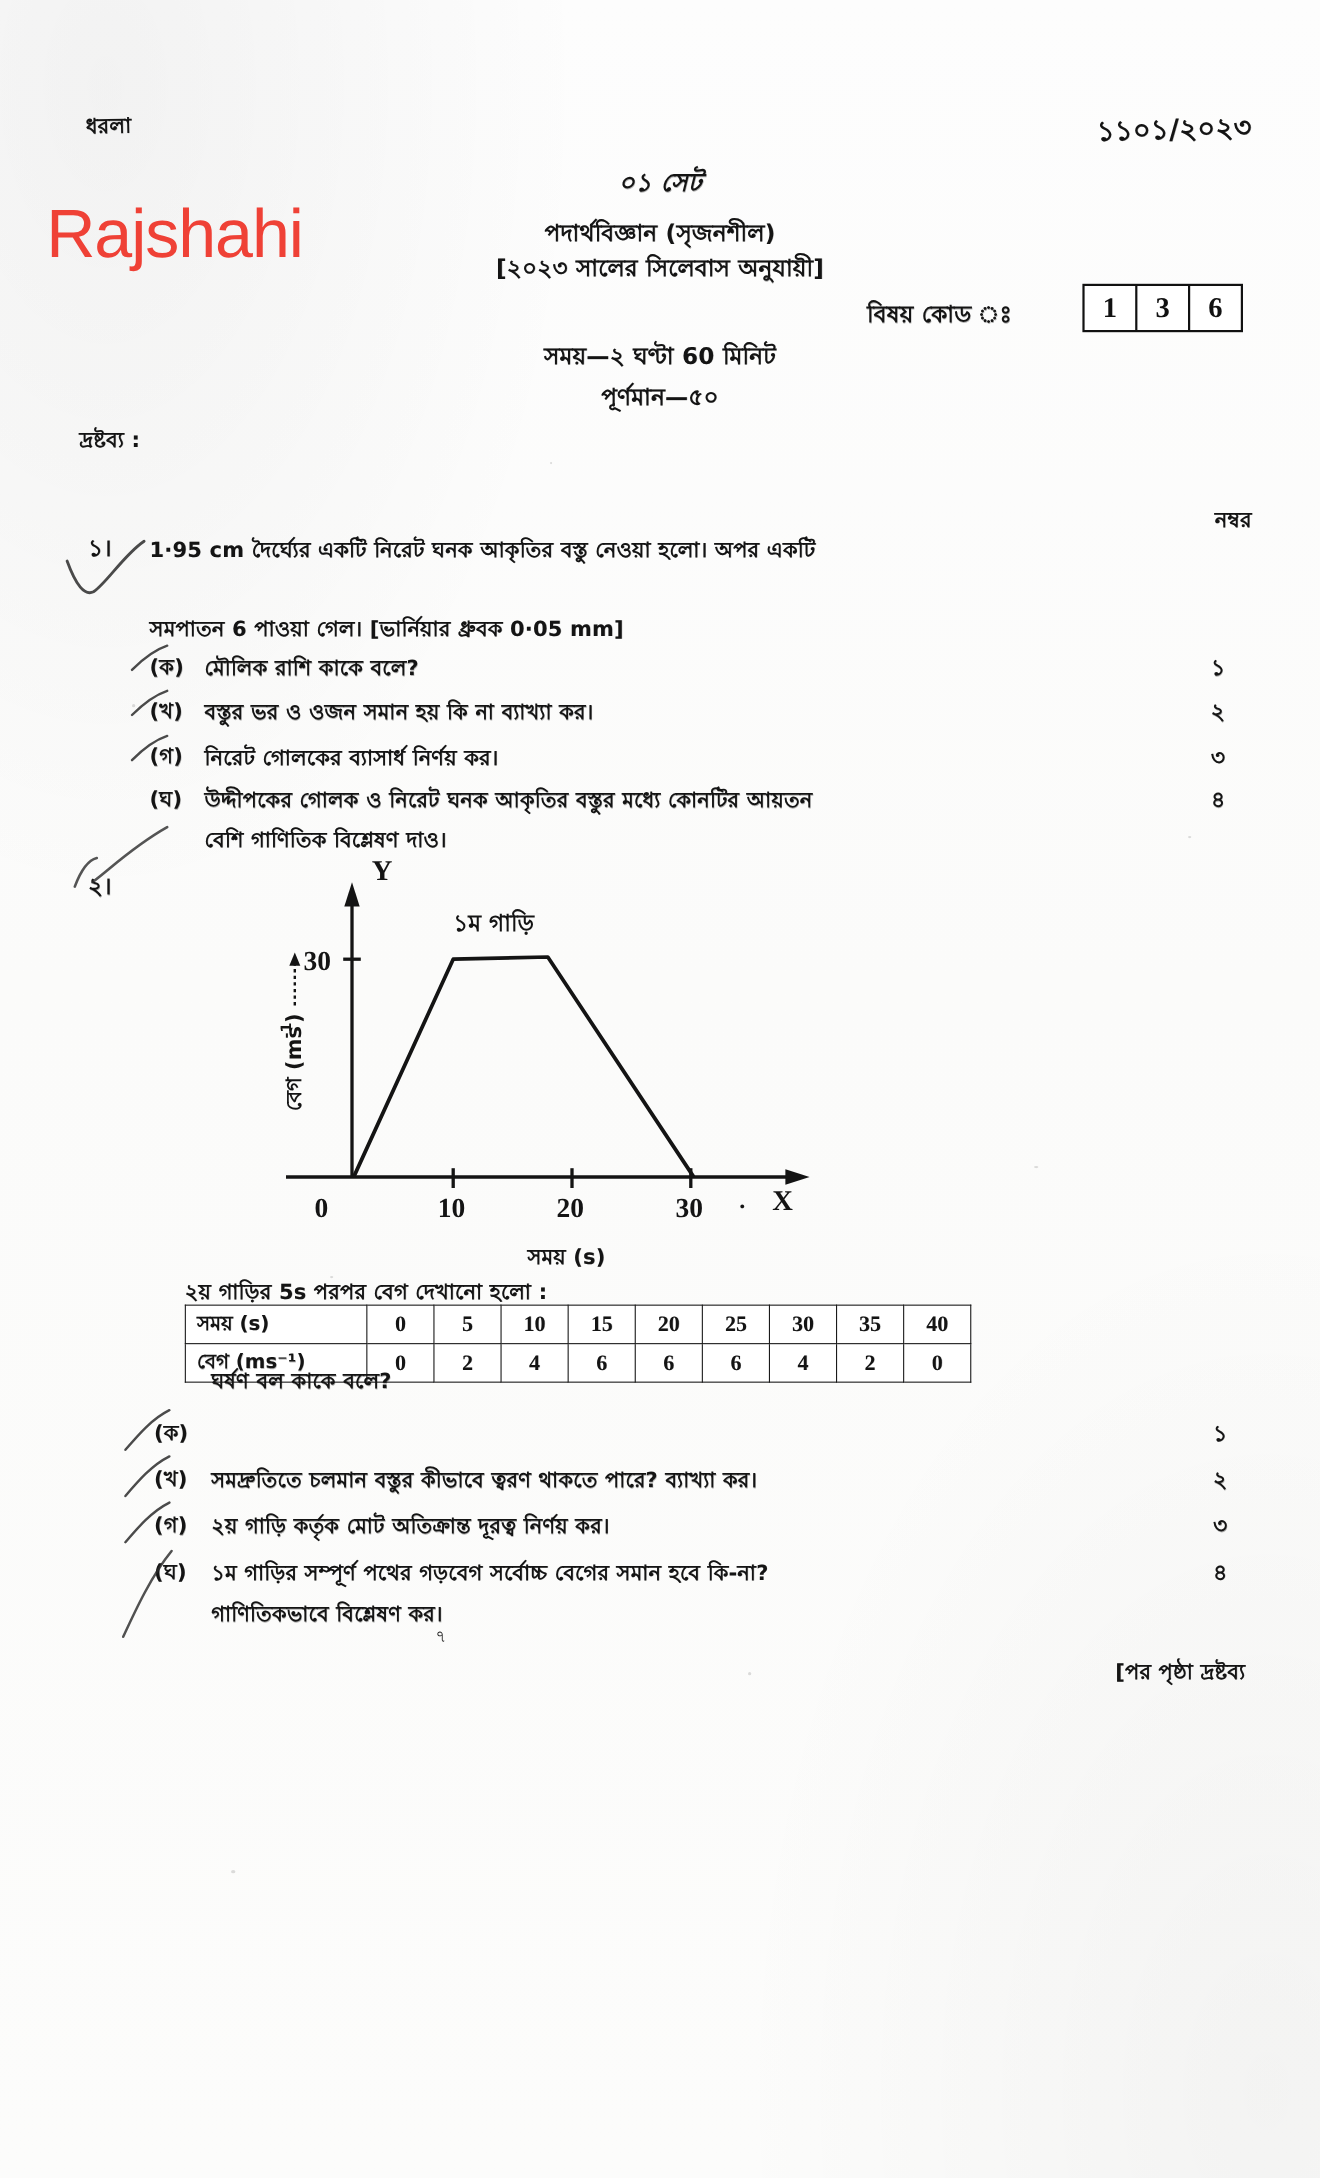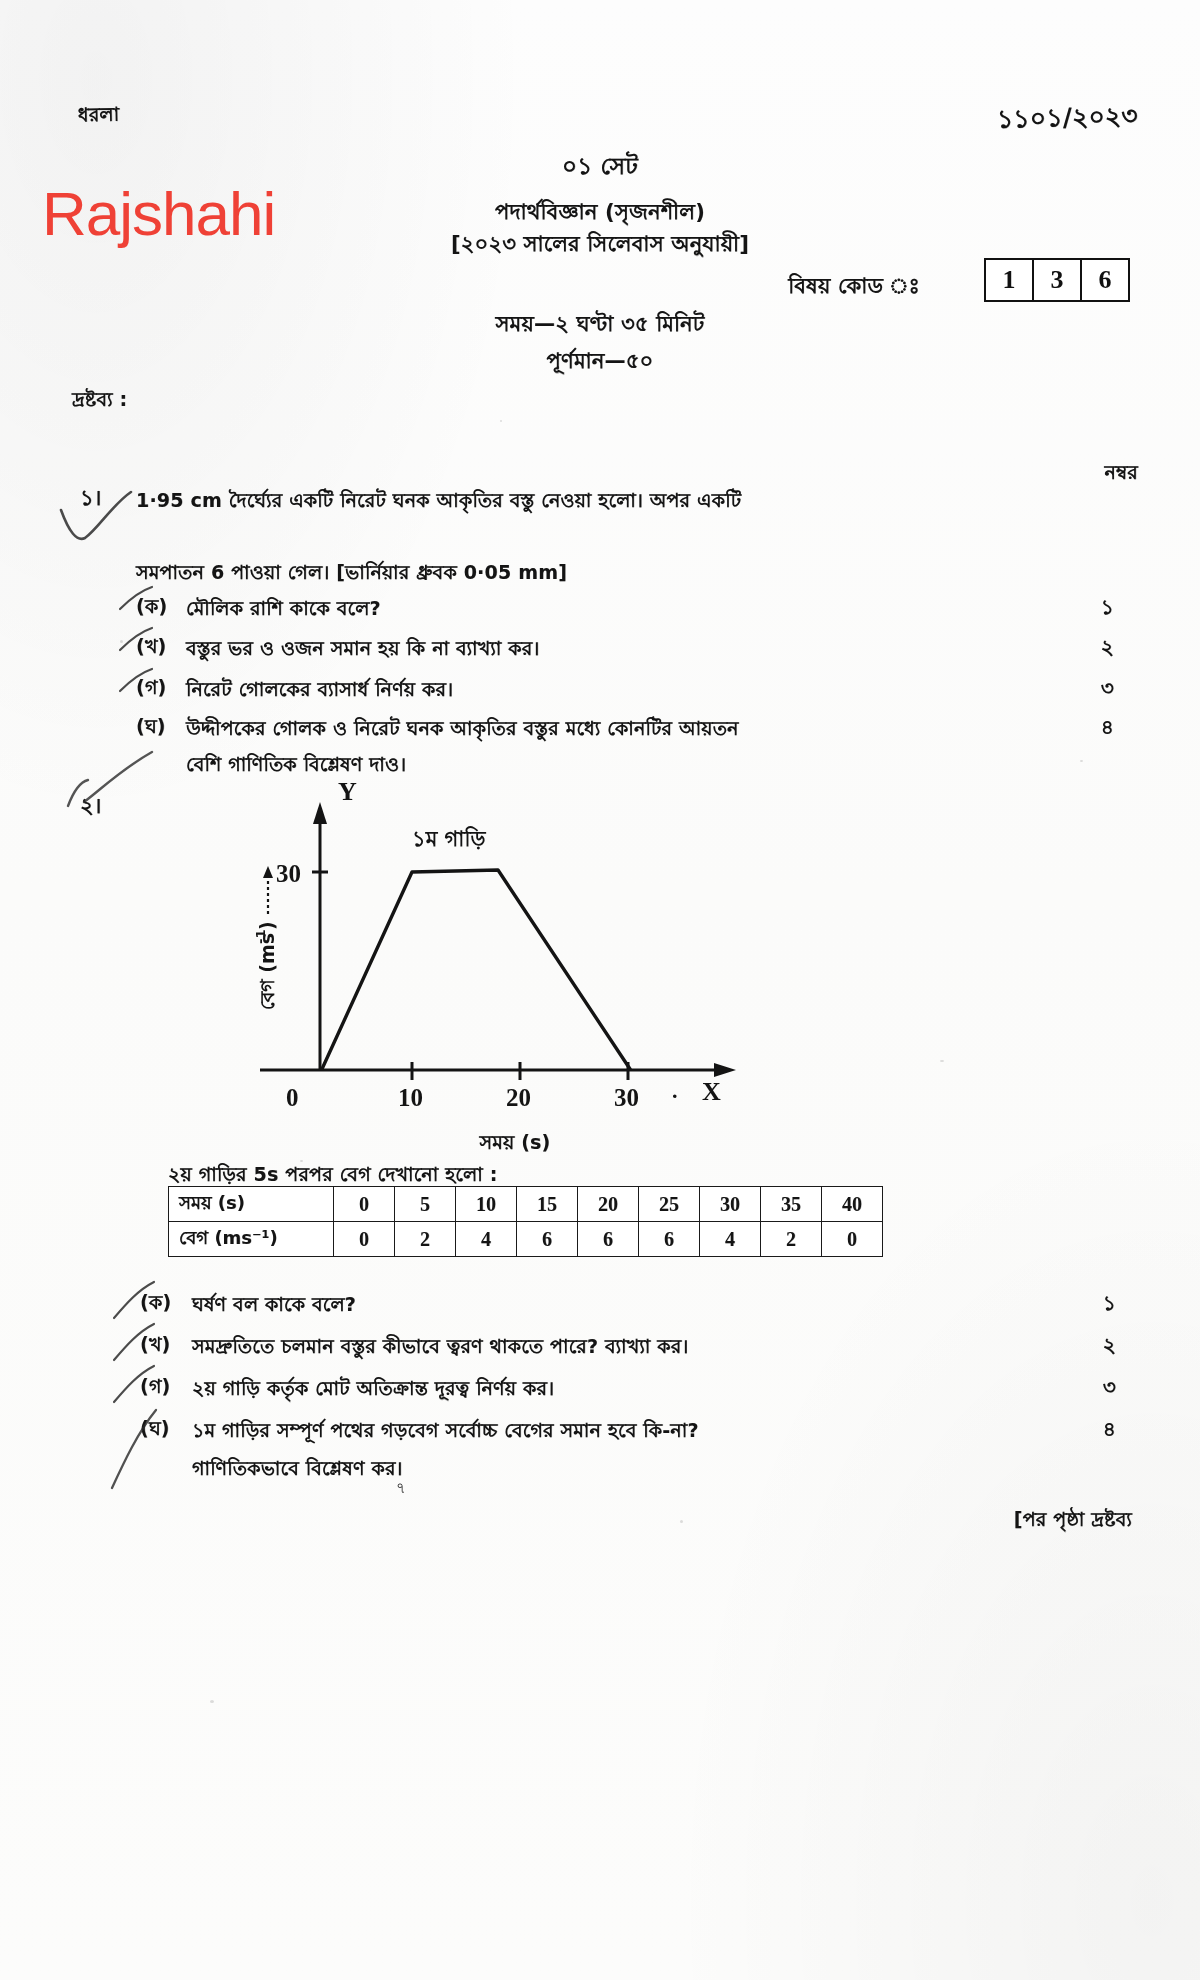--- a/index.html
+++ b/index.html
@@ -55,21 +55,21 @@
   #watermark {
     left: 42px; top: 178px;
     font-family: "Liberation Sans", sans-serif;
     font-size: 62px;
     font-weight: 400;
     color: #ef4136;
     letter-spacing: -1px;
     z-index: 6;
   }
 
-  #set-line   { left: 0; top: 148px;  width: 1200px; font-size: 23px; }
+  #set-line   { left: 0; top: 148px;  width: 1200px; font-size: 23px; font-style: italic; }
   #subj-line  { left: 0; top: 196px;  width: 1200px; font-size: 21px; }
   #syll-line  { left: 0; top: 228px;  width: 1200px; font-size: 21px; }
 
   #subjcode-label { right: 280px; top: 270px; font-size: 21px; }
   #codebox {
     position: absolute;
     right: 70px; top: 258px;
     display: flex;
     border: 2.5px solid #111;
     background: #fff;
@@ -156,21 +156,21 @@
   #datatable td.rowhdr {
     width: 148px;
     text-align: left;
     padding-left: 10px;
     font-size: 18px;
   }
   #datatable td.val { width: 48px; font-family: "Liberation Serif", serif; font-size: 20px; }
 
   
   #q2a-lbl  { left: 140px; top: 1288px; }
-  #q2a-txt  { left: 192px; top: 1288px; }
+  #q2a-txt  { left: 192px; top: 1240px; }
   #q2a-mk   { right: 84px; top: 1288px; }
 
   #q2b-lbl  { left: 140px; top: 1330px; }
   #q2b-txt  { left: 192px; top: 1330px; }
   #q2b-mk   { right: 84px; top: 1330px; }
 
   #q2c-lbl  { left: 140px; top: 1372px; }
   #q2c-txt  { left: 192px; top: 1372px; }
   #q2c-mk   { right: 84px; top: 1372px; }
 
@@ -201,21 +201,21 @@
   <div class="abs hw ctr" id="subj-line">পদার্থবিজ্ঞান (সৃজনশীল)</div>
   <div class="abs hw ctr" id="syll-line">[২০২৩ সালের সিলেবাস অনুযায়ী]</div>
 
   <div class="abs hw" id="subjcode-label">বিষয় কোড ঃ</div>
   <div id="codebox">
     <div class="cell">1</div>
     <div class="cell">3</div>
     <div class="cell">6</div>
   </div>
 
-  <div class="abs hw ctr" id="time-line">সময়—২ ঘণ্টা ৩৫ মিনিট</div>
+  <div class="abs hw ctr" id="time-line">সময়—২ ঘণ্টা 60 মিনিট</div>
   <div class="abs hw ctr" id="marks-line">পূর্ণমান—৫০</div>
 
   <div class="abs hw" id="note-label">দ্রষ্টব্য :</div>
   <div class="abs hw" id="marks-hdr">নম্বর</div>
 
   <div class="abs hw qnum" id="q1-num">১।</div>
   <div class="abs hw qtext" id="q1-l1">1·95 cm  দৈর্ঘ্যের একটি নিরেট ঘনক আকৃতির বস্তু নেওয়া হলো। অপর একটি</div>
   <div class="abs hw qtext" id="q1-l3">সমপাতন  6 পাওয়া গেল। [ভার্নিয়ার ধ্রুবক 0·05 mm]</div>
 
   <div class="abs hw qpart" id="q1a-lbl">(ক)</div>

